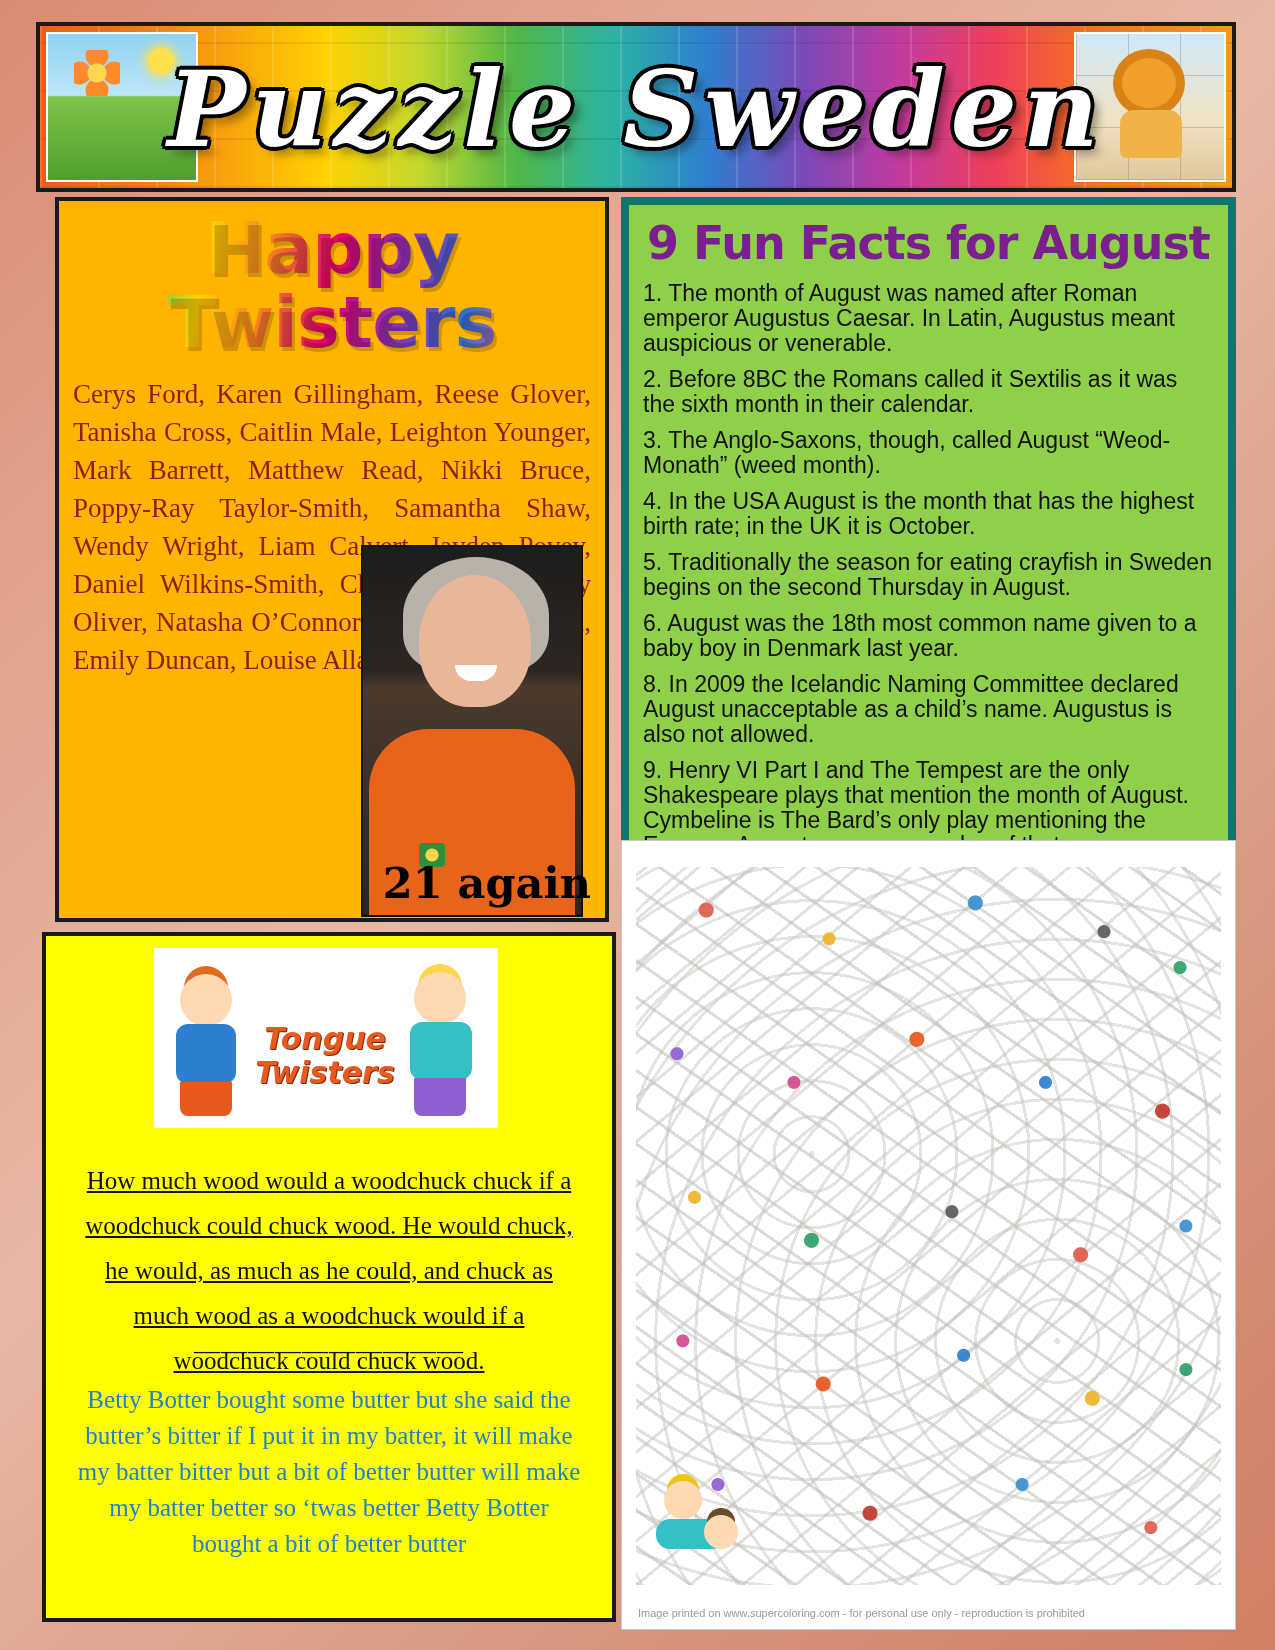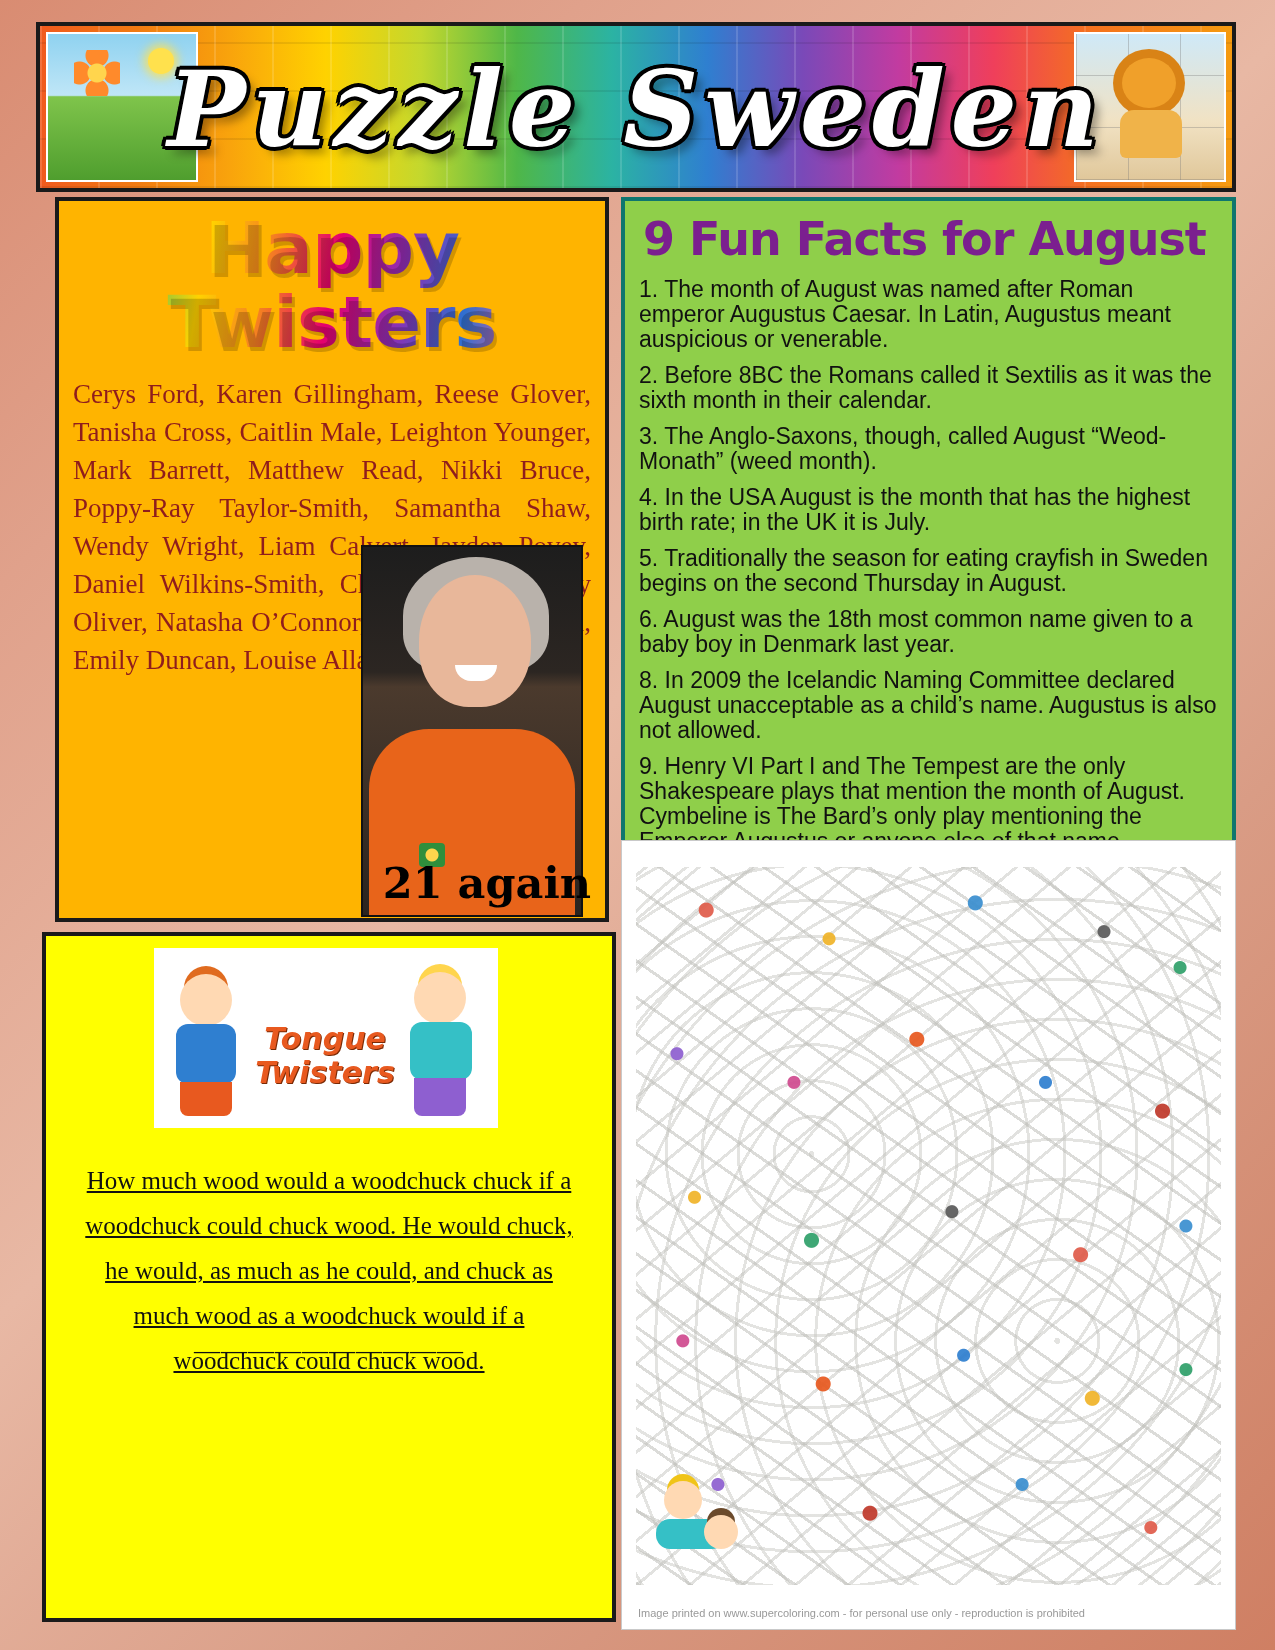--- a/index.html
+++ b/index.html
@@ -219,21 +219,21 @@
   }
 
   
   .facts {
     position: absolute;
     left: 621px;
     top: 197px;
     width: 615px;
     height: 662px;
     background: #8fcf4a;
-    border: 4px solid #0f766e;
+    border: 8px solid #0f766e;
     box-sizing: border-box;
     padding: 10px 14px 6px 14px;
   }
   .facts h2 {
     margin: 2px 0 12px 4px;
     font-family: "DejaVu Sans", sans-serif;
     font-weight: bold;
     font-size: 46px;
     line-height: 52px;
     letter-spacing: -1px;
@@ -473,21 +473,21 @@
       <div class="logo"></div>
     </div>
     <div class="bd-caption">21 again</div>
   </div>
 
   <div class="facts">
     <h2>9 Fun Facts for August</h2>
     <p>1. The month of August was named after Roman emperor Augustus Caesar. In Latin, Augustus meant auspicious or venerable.</p>
     <p>2. Before 8BC the Romans called it Sextilis as it was the sixth month in their calendar.</p>
     <p>3. The Anglo-Saxons, though, called August “Weod-Monath” (weed month).</p>
-    <p>4. In the USA August is the month that has the highest birth rate; in the UK it is July.</p>
+    <p>4. In the USA August is the month that has the highest birth rate; in the UK it is October.</p>
     <p>5. Traditionally the season for eating crayfish in Sweden begins on the second Thursday in August.</p>
     <p>6. August was the 18th most common name given to a baby boy in Denmark last year.</p>
     <p>8. In 2009 the Icelandic Naming Committee declared August unacceptable as a child’s name. Augustus is also not allowed.</p>
     <p>9. Henry VI Part I and The Tempest are the only Shakespeare plays that mention the month of August. Cymbeline is The Bard’s only play mentioning the Emperor Augustus or anyone else of that name.</p>
   </div>
 
   <div class="twisters">
     <div class="tt-img">
       <div class="boy-head"></div>
       <div class="boy-body"></div>
@@ -495,20 +495,21 @@
       <div class="girl-head"></div>
       <div class="girl-body"></div>
       <div class="girl-legs"></div>
       <div class="tt-word">
         <span>Tongue</span>
         <span>Twisters</span>
       </div>
     </div>
     <div class="tt-text-1">How much wood would a woodchuck chuck if a woodchuck could chuck wood. He would chuck, he would, as much as he could, and chuck as much wood as a woodchuck would if a woodchuck  could chuck wood.</div>
     <div class="tt-divider">——————————</div>
+    <div class="tt-text-2">Betty Botter bought some butter but she said the butter’s bitter if I put it in my batter, it will make my batter bitter but a bit of better butter will make my batter better so ‘twas better Betty Botter bought a bit of better butter</div>
   </div>
 
   <div class="maze">
     <div class="tangle"></div>
     <div class="icons"></div>
     <div class="person">
       <div class="b1"></div>
       <div class="h1"></div>
       <div class="h2"></div>
     </div>

